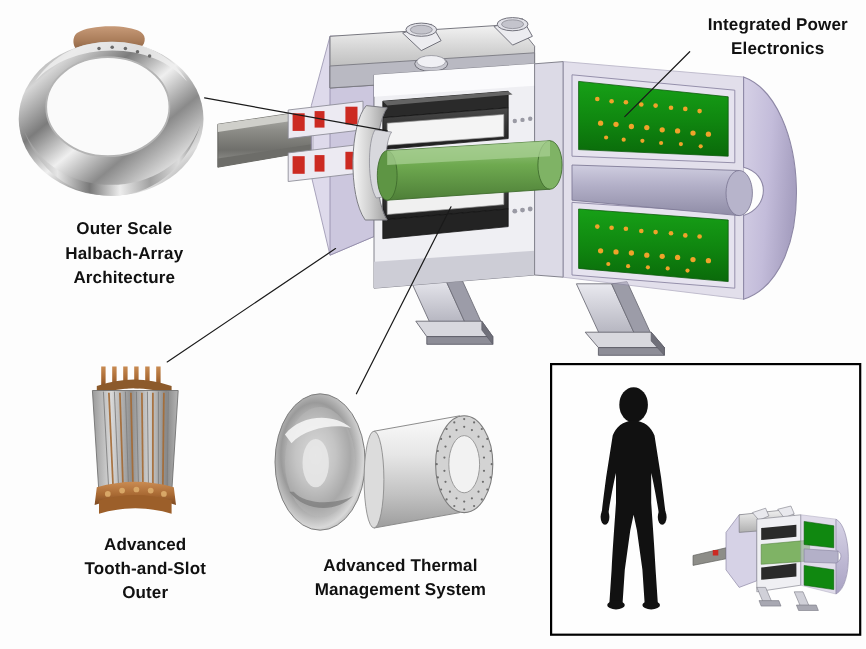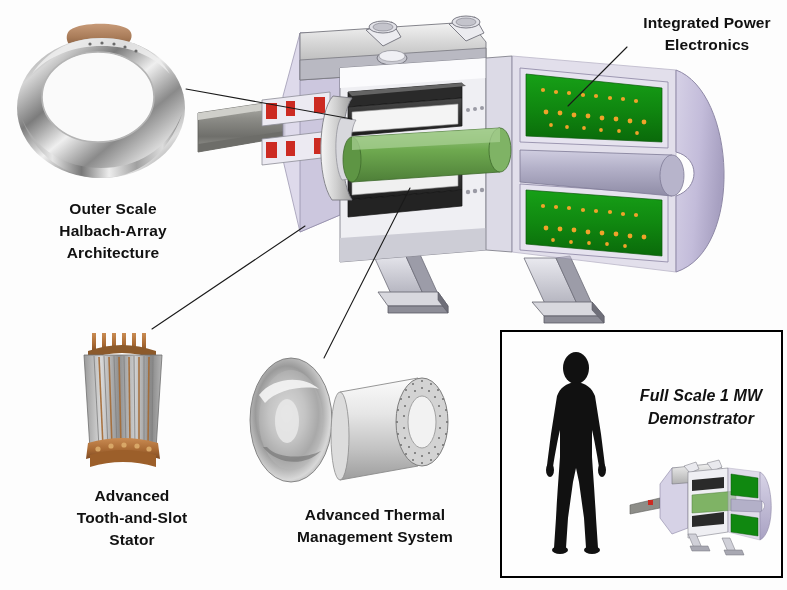--- a/index.html
+++ b/index.html
@@ -513,21 +513,19 @@
 
   <div class="callout" style="left:628px; top:12px; width:158px;">Integrated Power
 Electronics</div>
 
   <div class="callout" style="left:18px; top:198px; width:190px;">Outer Scale
 Halbach-Array
 Architecture</div>
 
   <div class="callout" style="left:42px; top:485px; width:180px;">Advanced
 Tooth-and-Slot
-Stator</div>
-
-  <div class="callout" style="left:264px; top:504px; width:222px;">Advanced Thermal
+Outer</div>
+
+  <div class="callout" style="left:253px; top:504px; width:222px;">Advanced Thermal
 Management System</div>
 
-  <div class="callout italic" style="left:622px; top:385px; width:158px;">Full Scale 1 MW
-Demonstrator</div>
 
 </div>
 
 </body></html>

